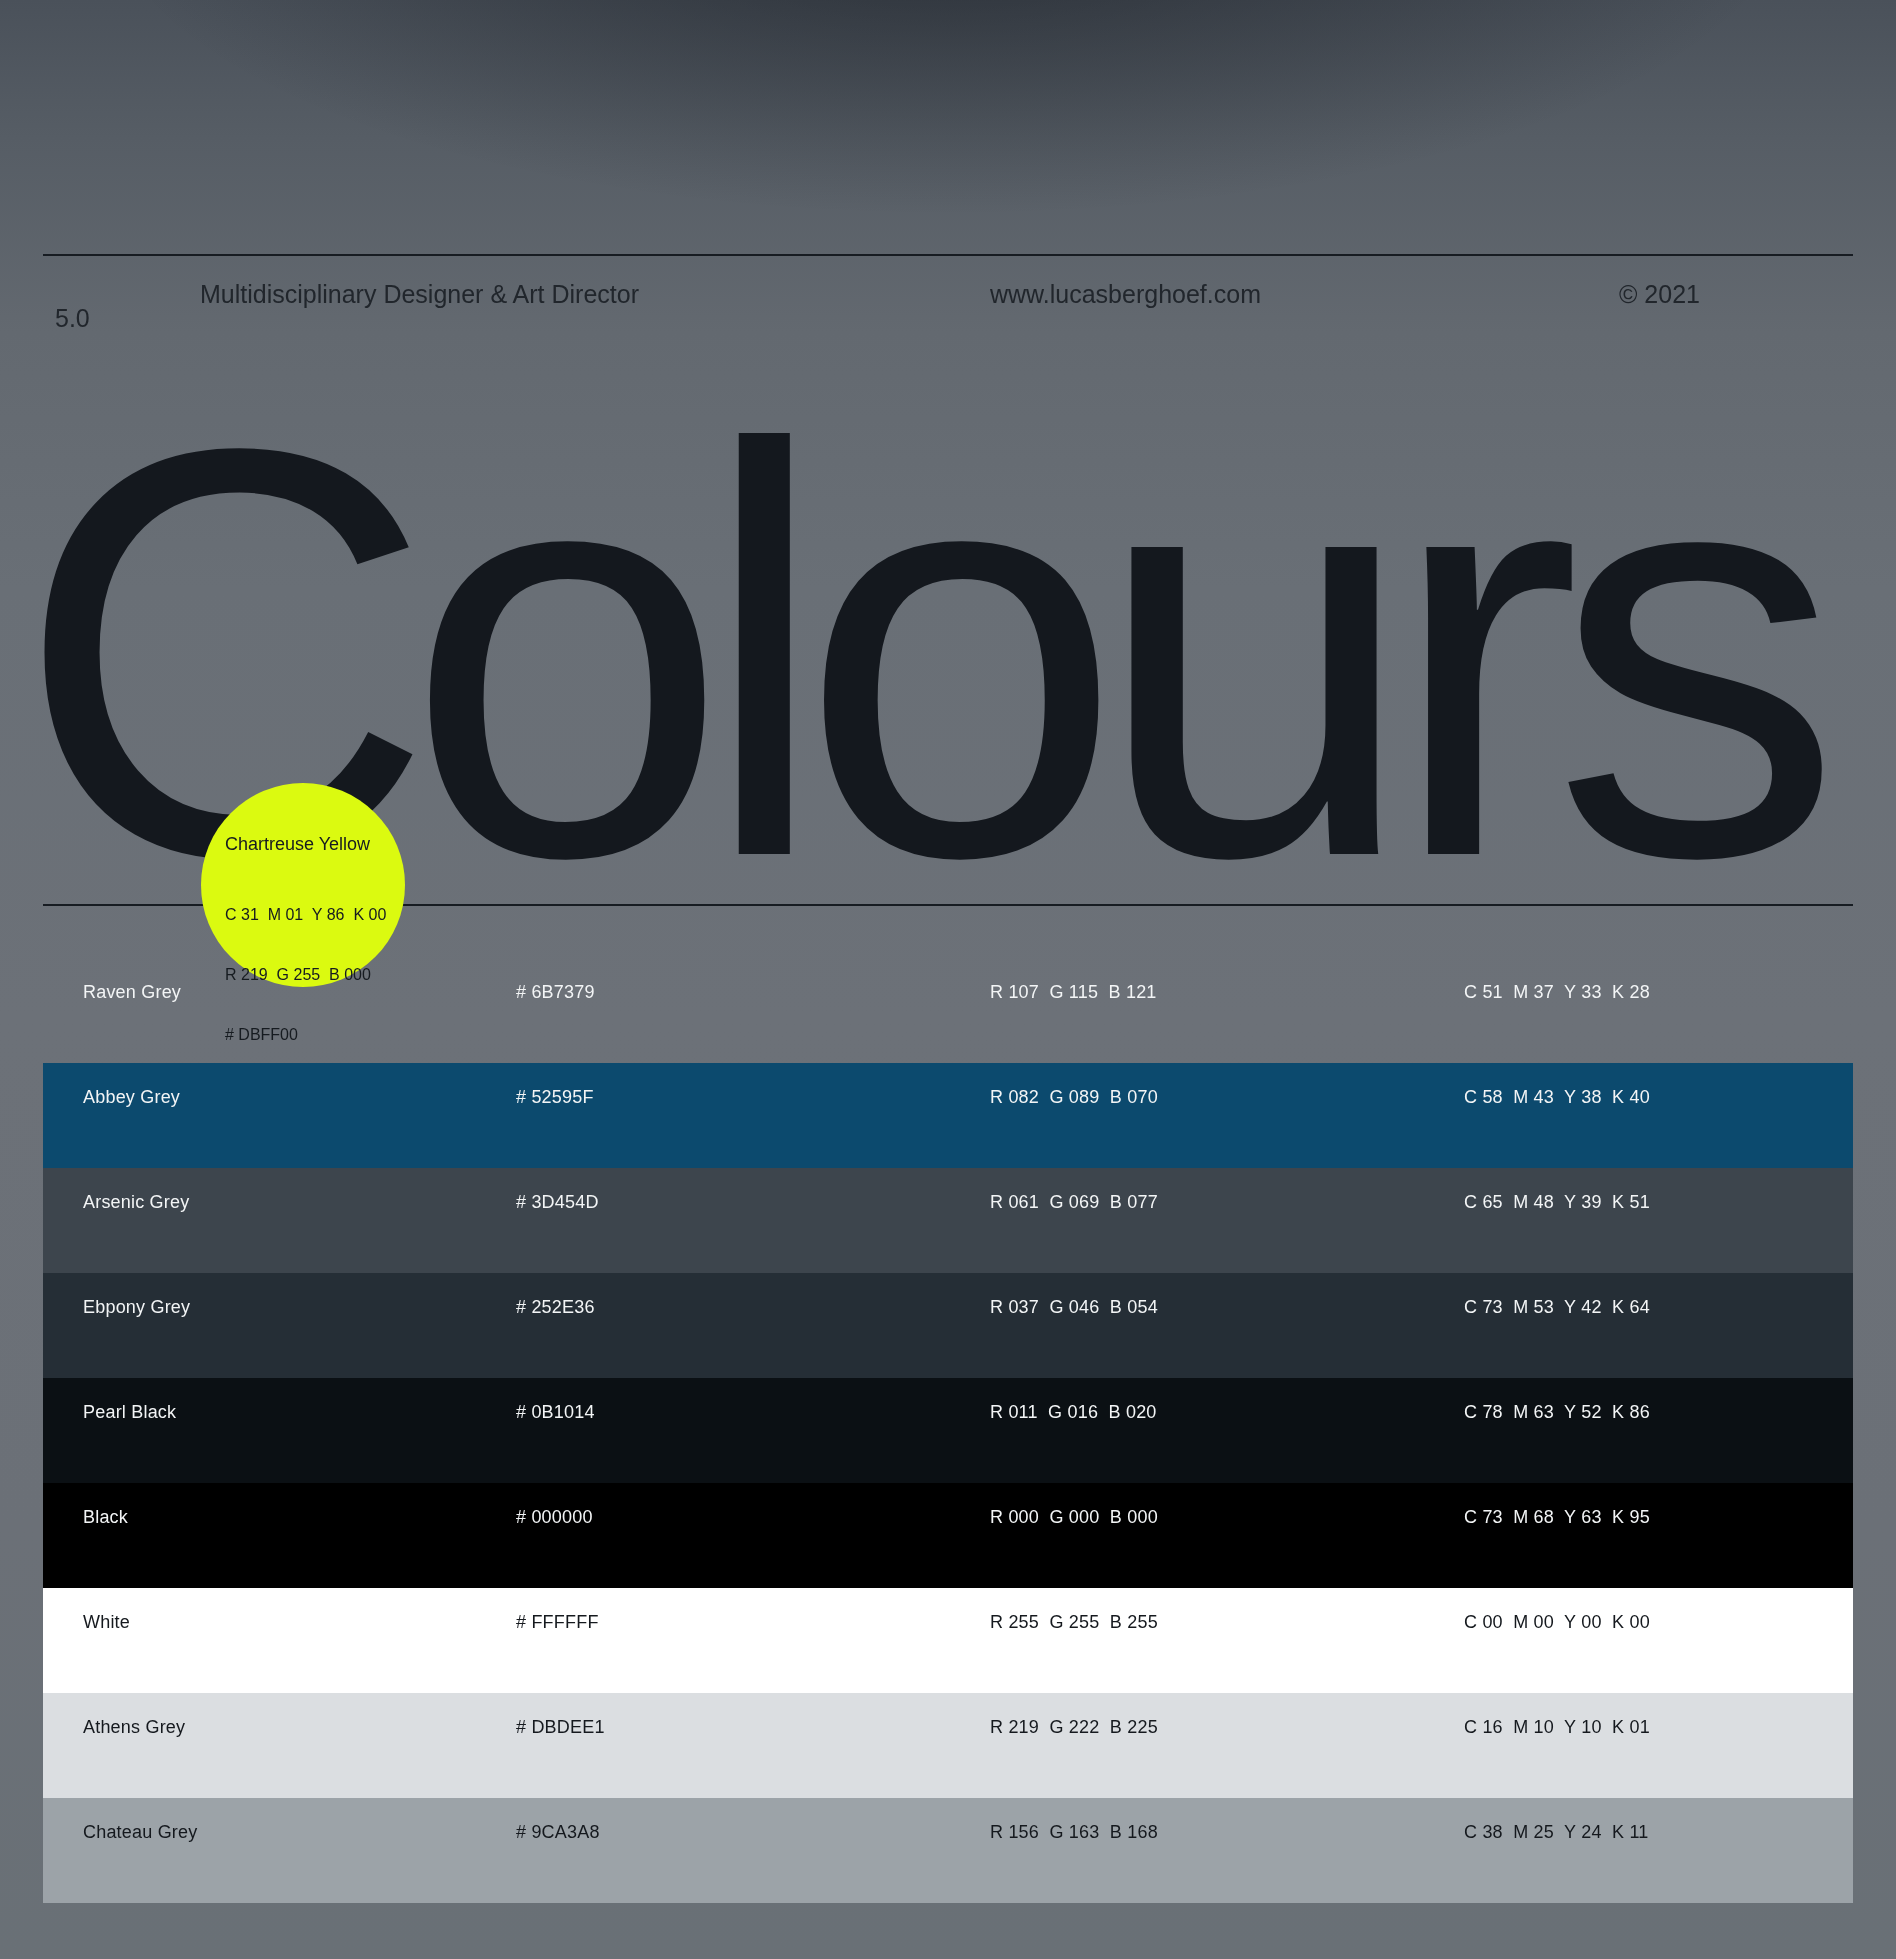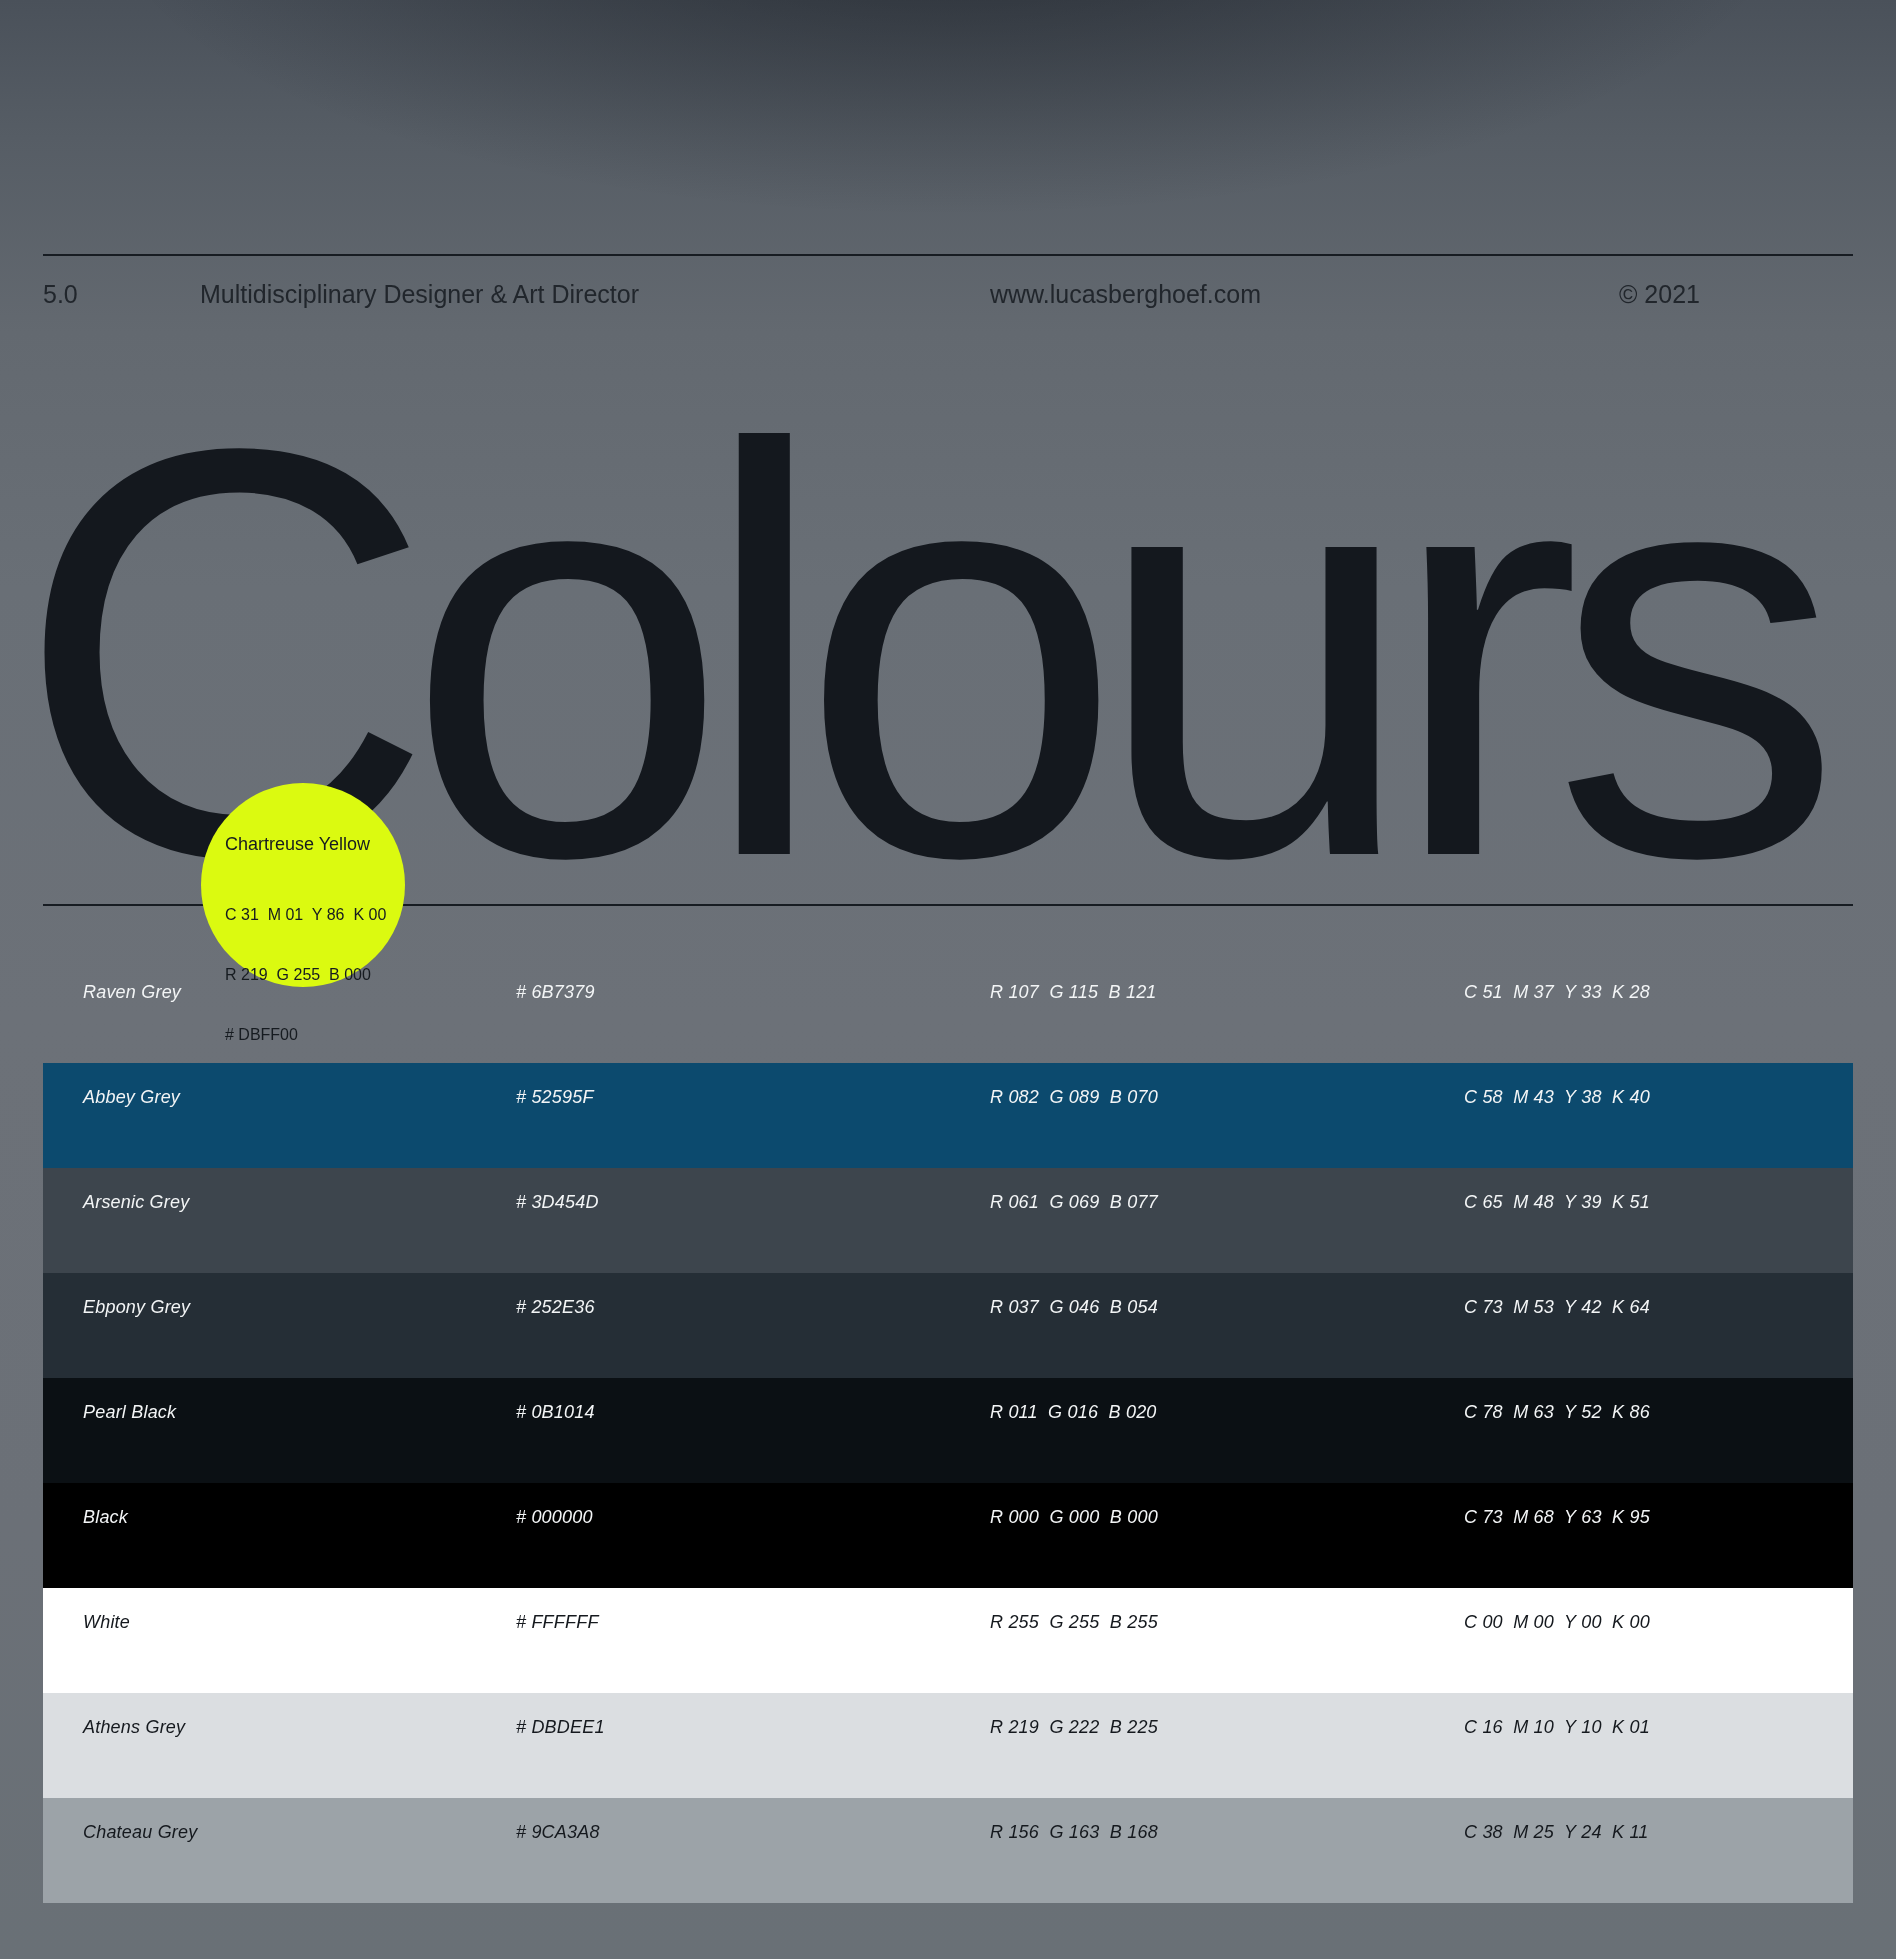--- a/index.html
+++ b/index.html
@@ -8,36 +8,36 @@
     font-family:"Liberation Sans","DejaVu Sans",sans-serif;
     background:
       radial-gradient(ellipse 1185px 442px at 50% -103px, rgba(14,18,24,0.55), rgba(14,18,24,0) 72%),
       linear-gradient(180deg,#4a515a 0%,#565d65 7%,#636970 17%,#696f76 30%,#6c7178 52%,#6b7077 78%,#697076 100%);
   }
   .rule{position:absolute;left:43px;width:1810px;height:2.4px;background:#171c22;}
   #rule-top{top:254px;}
   #rule-mid{top:904px;z-index:2;}
   #header{position:absolute;left:43px;top:278px;width:1810px;height:32px;color:#21262c;font-size:25px;line-height:32px;}
   #header span{position:absolute;top:0;white-space:pre;}
-  .h-index{left:0;}
+  .h-index{left:12px;margin-top:24px;}
   .h-role{left:157px;}
   .h-site{left:947px;}
   .h-copy{left:1576px;}
   #hero{
     position:absolute;left:15px;top:362px;margin:0;z-index:1;
     font-size:581px;line-height:1;font-weight:400;letter-spacing:-0.05em;
     color:#14181e;white-space:nowrap;
   }
   #badge{
     position:absolute;left:201px;top:783px;width:204px;height:204px;border-radius:50%;
     z-index:5;color:#161b20;box-sizing:border-box;padding:51px 0 0 24px;
   }
   .badge-name{font-size:18px;line-height:20.5px;white-space:pre;}
   .badge-values{font-size:16px;line-height:20px;margin-top:10.3px;white-space:pre;}
-  #table{position:absolute;left:43px;top:958px;width:1810px;z-index:3;font-style:italic;}
+  #table{position:absolute;left:43px;top:958px;width:1810px;z-index:3;}
   .row{position:relative;height:105px;}
   .row span{position:absolute;top:23px;font-size:18px;line-height:22px;letter-spacing:0.2px;white-space:pre;}
   .row.light{color:#f3f5f6;}
   .row.dark{color:#15191e;}
   .c-name{left:40px;}
   .c-hex{left:473px;}
   .c-rgb{left:947px;}
   .c-cmyk{left:1421px;}
 </style>
 </head>

